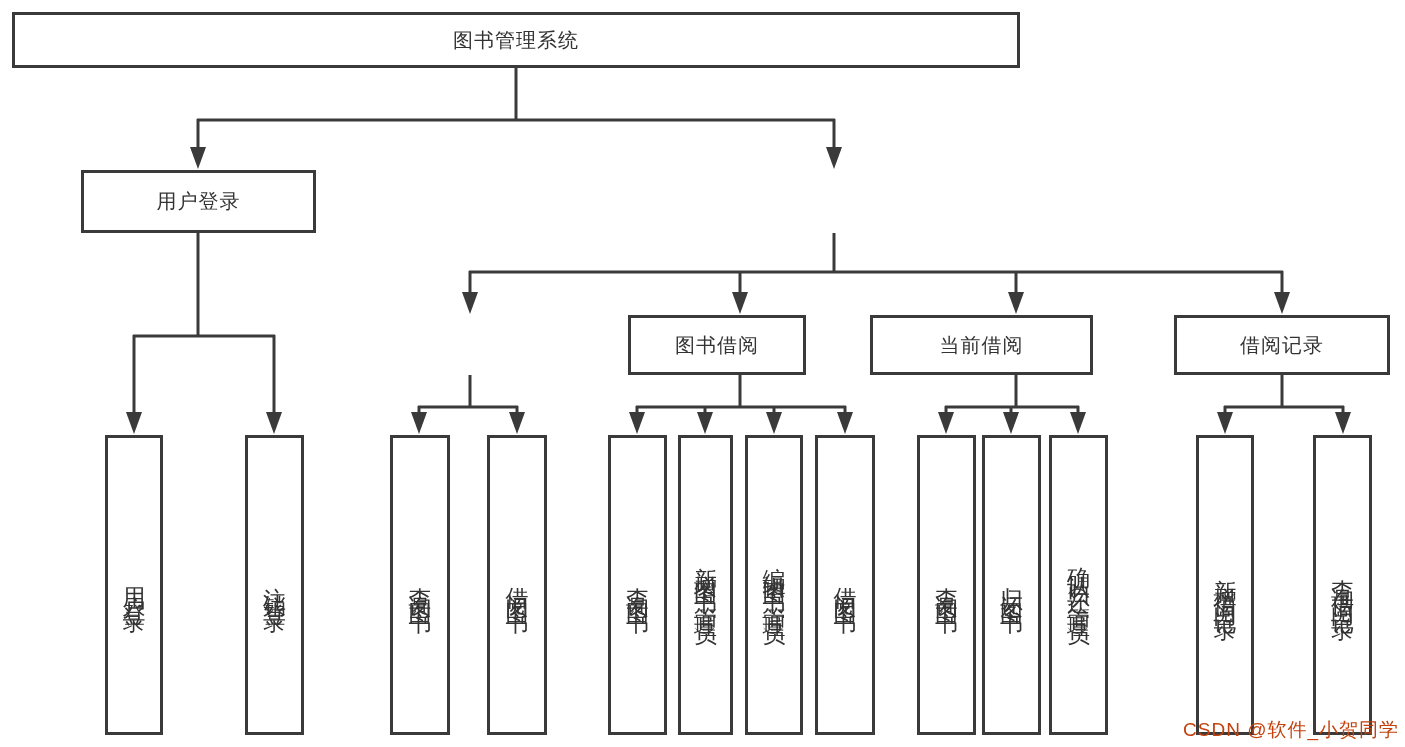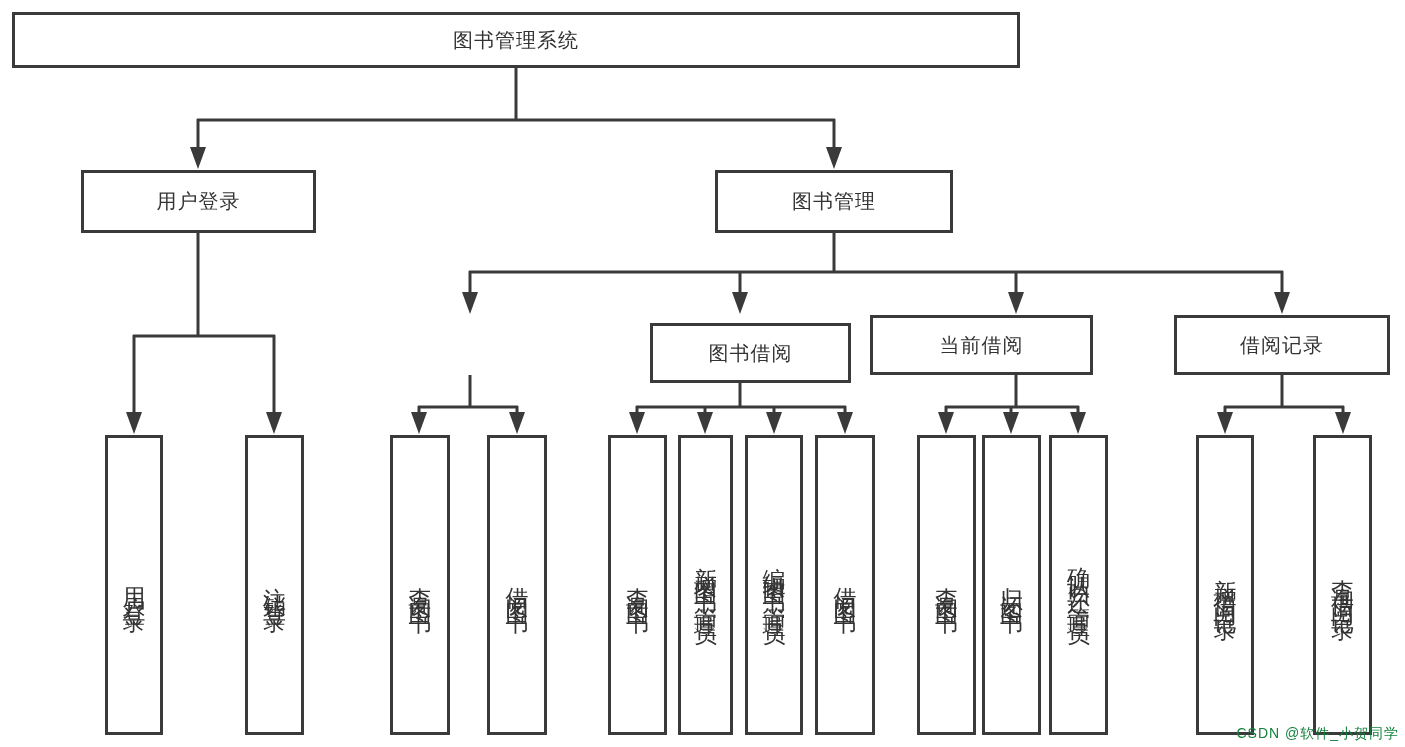--- a/index.html
+++ b/index.html
@@ -36,22 +36,22 @@
     writing-mode:vertical-rl;
     text-orientation:mixed;
     font-size:23px;
     letter-spacing:8px;
     line-height:1;
   }
   .watermark{
     position:absolute;
     right:6px;
     bottom:4px;
-    font-size:14px;
-    color:#15803d;
+    font-size:19px;
+    color:#c2410c;
     letter-spacing:1px;
     z-index:3;
     white-space:nowrap;
   }
 </style>
 </head>
 <body>
 
 <div class="stage">
 
@@ -127,23 +127,22 @@
       <line x1="1225" y1="406" x2="1225" y2="414"></line>
       <polygon points="1217,412 1233,412 1225,434" stroke="none"></polygon>
       <line x1="1343" y1="406" x2="1343" y2="414"></line>
       <polygon points="1335,412 1351,412 1343,434" stroke="none"></polygon>
     </g>
   </svg>
 
   <div class="node hnode" style="left:12px;top:12px;width:1008px;height:56px;">图书管理系统</div>
 
   <div class="node hnode" style="left:81px;top:170px;width:235px;height:63px;">用户登录</div>
-  <div class="node hnode" style="left:715px;top:170px;width:238px;height:63px;">图书管理</div>
 
-  <div class="node hnode" style="left:650px;top:315px;width:201px;height:60px;margin-top:8px;">图书借阅</div>
+  <div class="node hnode" style="left:628px;top:315px;width:178px;height:60px;">图书借阅</div>
   <div class="node hnode" style="left:870px;top:315px;width:223px;height:60px;">当前借阅</div>
   <div class="node hnode" style="left:1174px;top:315px;width:216px;height:60px;">借阅记录</div>
 
   <div class="node vnode" style="left:105px;top:435px;width:58px;height:300px;">用户登录</div>
   <div class="node vnode" style="left:245px;top:435px;width:59px;height:300px;">注销登录</div>
 
   <div class="node vnode" style="left:390px;top:435px;width:60px;height:300px;">查询图书</div>
   <div class="node vnode" style="left:487px;top:435px;width:60px;height:300px;">借阅图书</div>
 
   <div class="node vnode" style="left:608px;top:435px;width:59px;height:300px;">查询图书</div>

